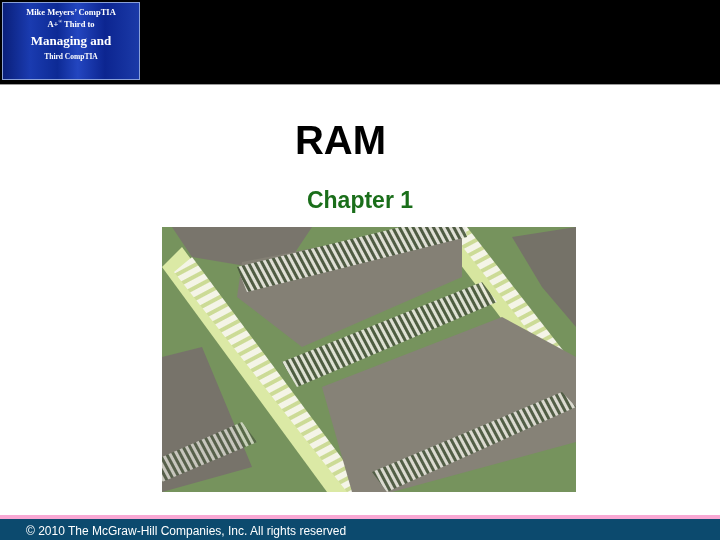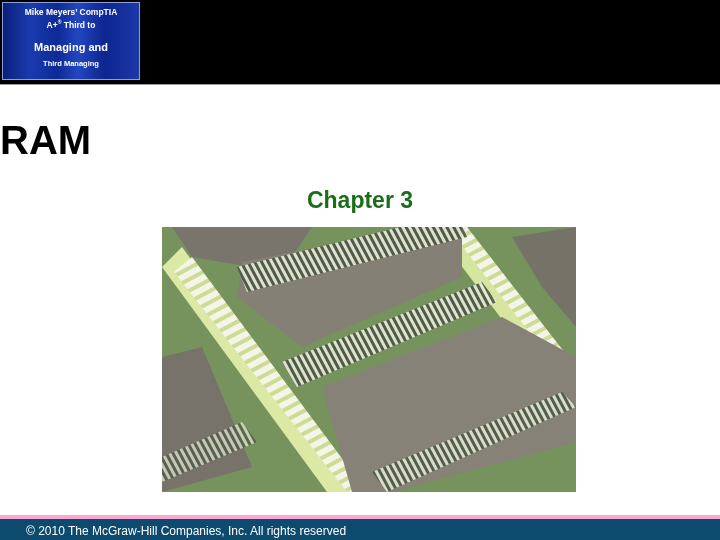--- a/index.html
+++ b/index.html
@@ -1,46 +1,46 @@
 <!DOCTYPE html>
 <html><head>
 <meta charset="utf-8">
 <style>
   html, body { margin:0; padding:0; }
   body { width:720px; height:540px; position:relative; background:#ffffff; overflow:hidden; font-family:"Liberation Sans", sans-serif; }
   .topbar { position:absolute; left:0; top:0; width:720px; height:84px; background:#000; border-bottom:1px solid #9a9a9a; }
   .logo { position:absolute; left:2px; top:2px; width:138px; height:78px; border:1px solid #8aa0d8;
     background: linear-gradient(90deg, #0a1f7a 0%, #1a3bb0 20%, #0d2a95 40%, #2346c0 55%, #0c2590 75%, #1b3aa8 100%);
-    color:#fff; font-family:Liberation Sans, sans-serif; text-align:center; font-weight:bold; box-sizing:border-box; padding-top:4px; }
+    color:#fff; font-family:Liberation Serif, serif; text-align:center; font-weight:bold; box-sizing:border-box; padding-top:4px; }
   .logo .l1 { font-size:8.5px; line-height:10px; }
   .logo .l2 { font-size:8.5px; line-height:10px; }
-  .logo .l3 { font-size:11px; line-height:15px; margin-top:10px; }
+  .logo .l3 { font-size:13px; line-height:15px; margin-top:4px; }
   .logo .l4 { font-size:12.5px; line-height:15px; }
   .logo .l5 { font-size:7.5px; line-height:10px; margin-top:4px; }
   .logo sup { font-size:5px; }
-  .title { position:absolute; left:0; width:681px; top:114px; text-align:left; font-size:40px; font-weight:bold; color:#000; line-height:52px; }
+  .title { position:absolute; left:0; width:681px; top:114px; text-align:center; font-size:40px; font-weight:bold; color:#000; line-height:52px; }
   .subtitle { position:absolute; left:0; width:720px; top:183px; text-align:center; font-size:23px; font-weight:bold; color:#1a6e1a; line-height:34px; }
   .photo { position:absolute; left:162px; top:227px; width:414px; height:265px; overflow:hidden; background:#b8b49a; }
   .footer { position:absolute; left:0; top:515px; width:720px; height:25px; background:#0c4a6e; border-top:4px solid #f9a8d4; }
   .footer span { position:absolute; left:26px; top:5px; color:#fff; font-size:12px; }
 </style>
 </head>
 <body>
 
 <div class="topbar">
   <div class="logo">
     <div class="l1">Mike Meyers’ CompTIA</div>
     <div class="l2"><span>A+</span><sup>®</sup><span> Third to</span></div>
     <div class="l3">Managing and</div>
-    <div class="l5">Third Managing</div>
+    <div class="l5">Third CompTIA</div>
   </div>
 </div>
 
 <div class="title">RAM</div>
-<div class="subtitle">Chapter 3</div>
+<div class="subtitle">Chapter 1</div>
 
 <div class="photo">
   <svg width="414" height="265" viewBox="0 0 414 265" xmlns="http://www.w3.org/2000/svg">
     <defs>
       <pattern id="pins" width="6" height="6" patternUnits="userSpaceOnUse" patternTransform="rotate(-28)">
         <rect width="6" height="6" fill="#3a4a30"></rect>
         <rect x="1" y="0" width="3" height="6" fill="#e8e8e0"></rect>
       </pattern>
       <pattern id="pads" width="10" height="10" patternUnits="userSpaceOnUse" patternTransform="rotate(-28)">
         <rect width="10" height="10" fill="#c8d890"></rect>

